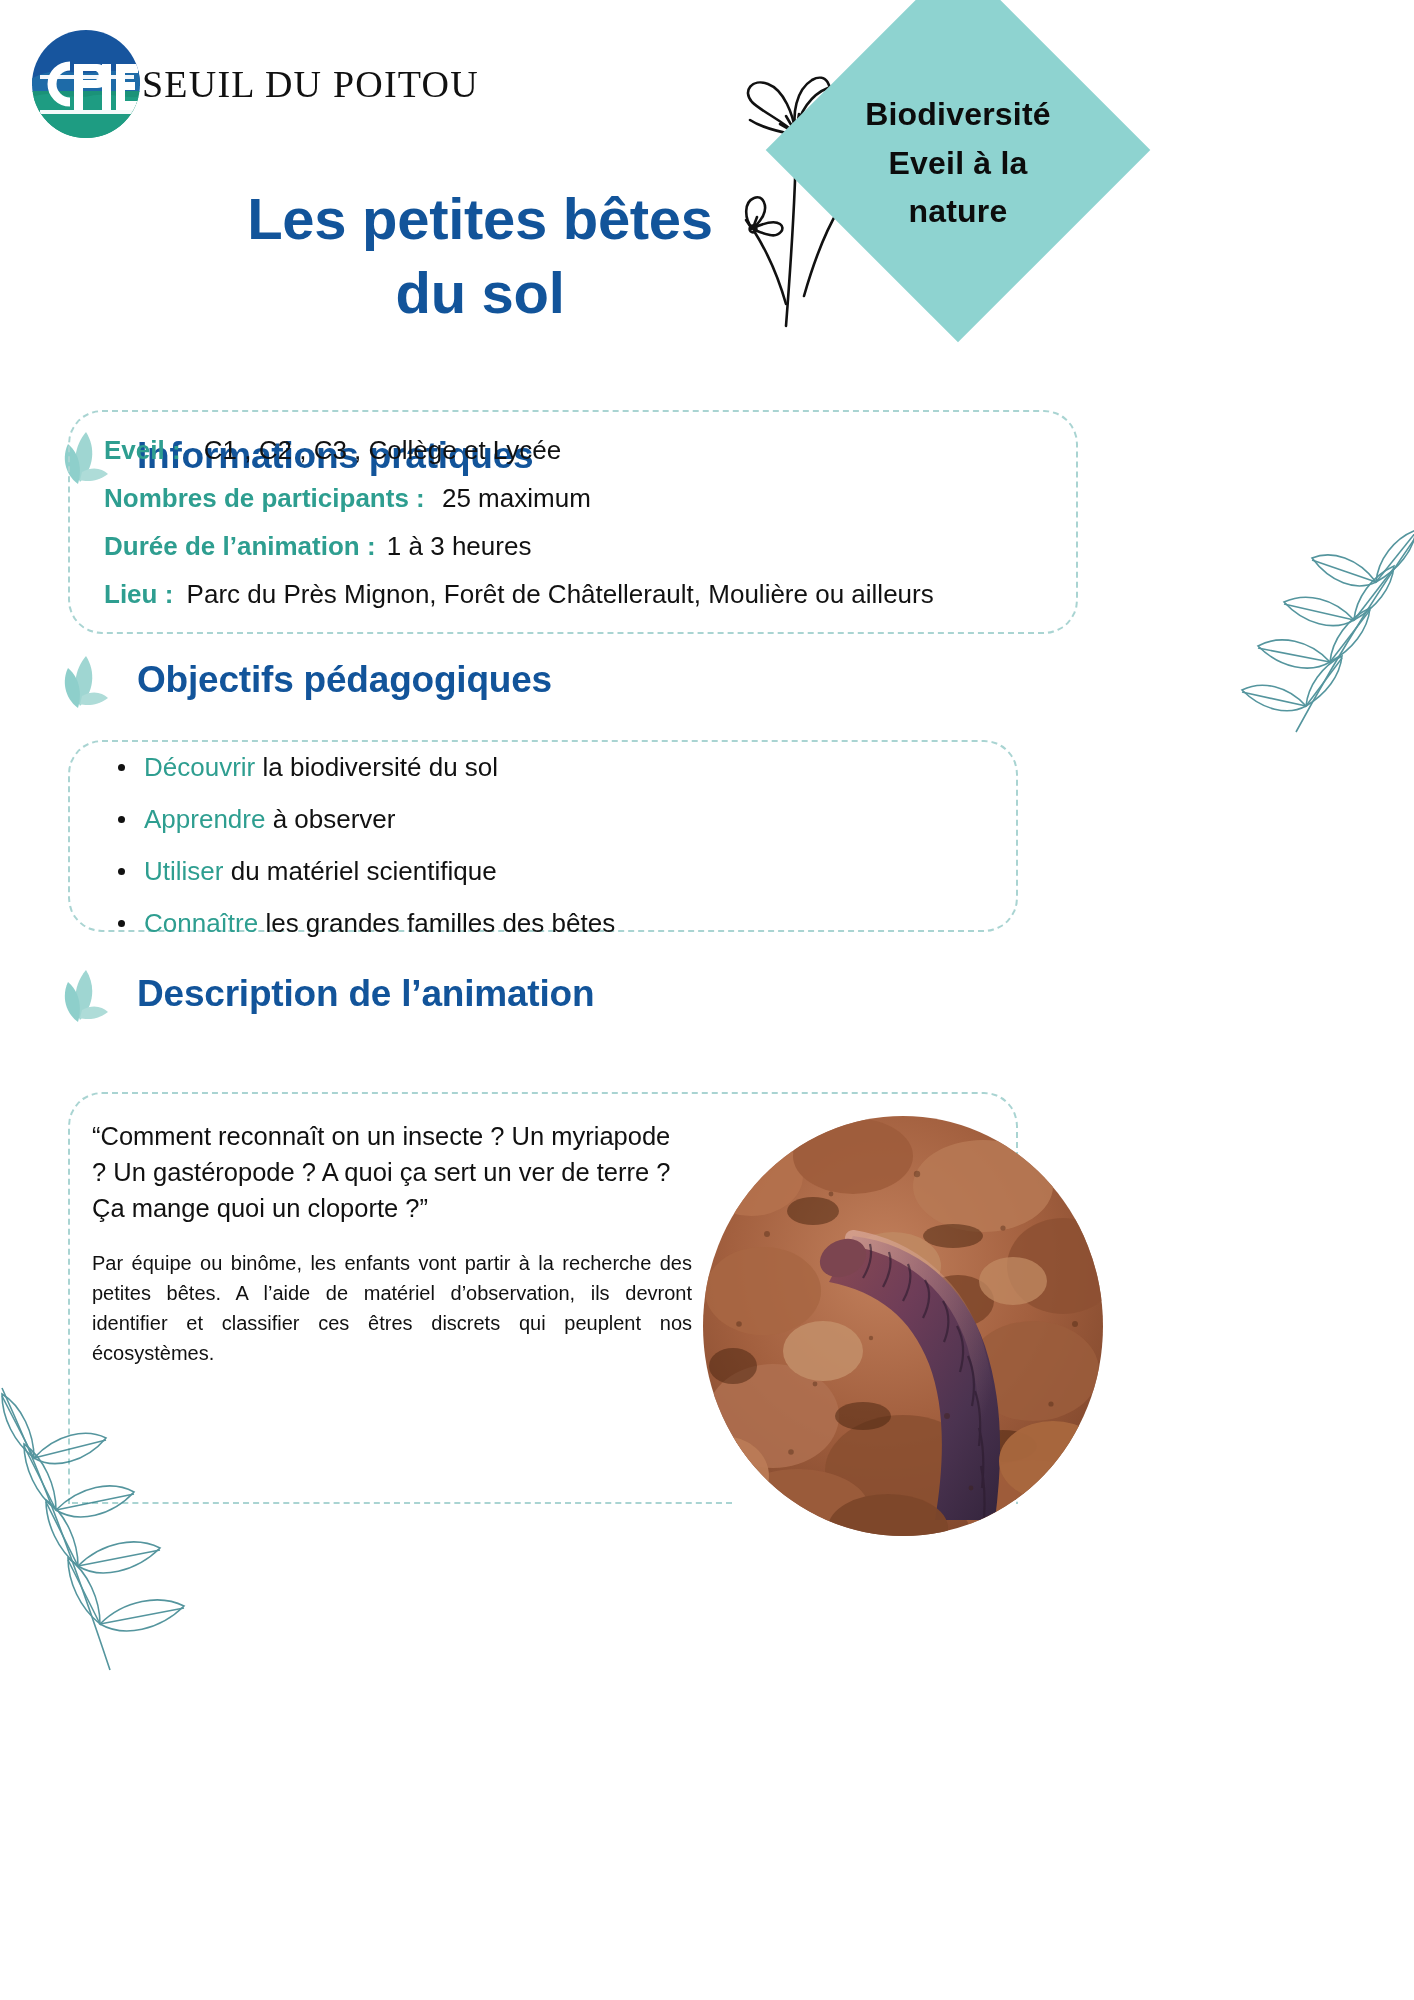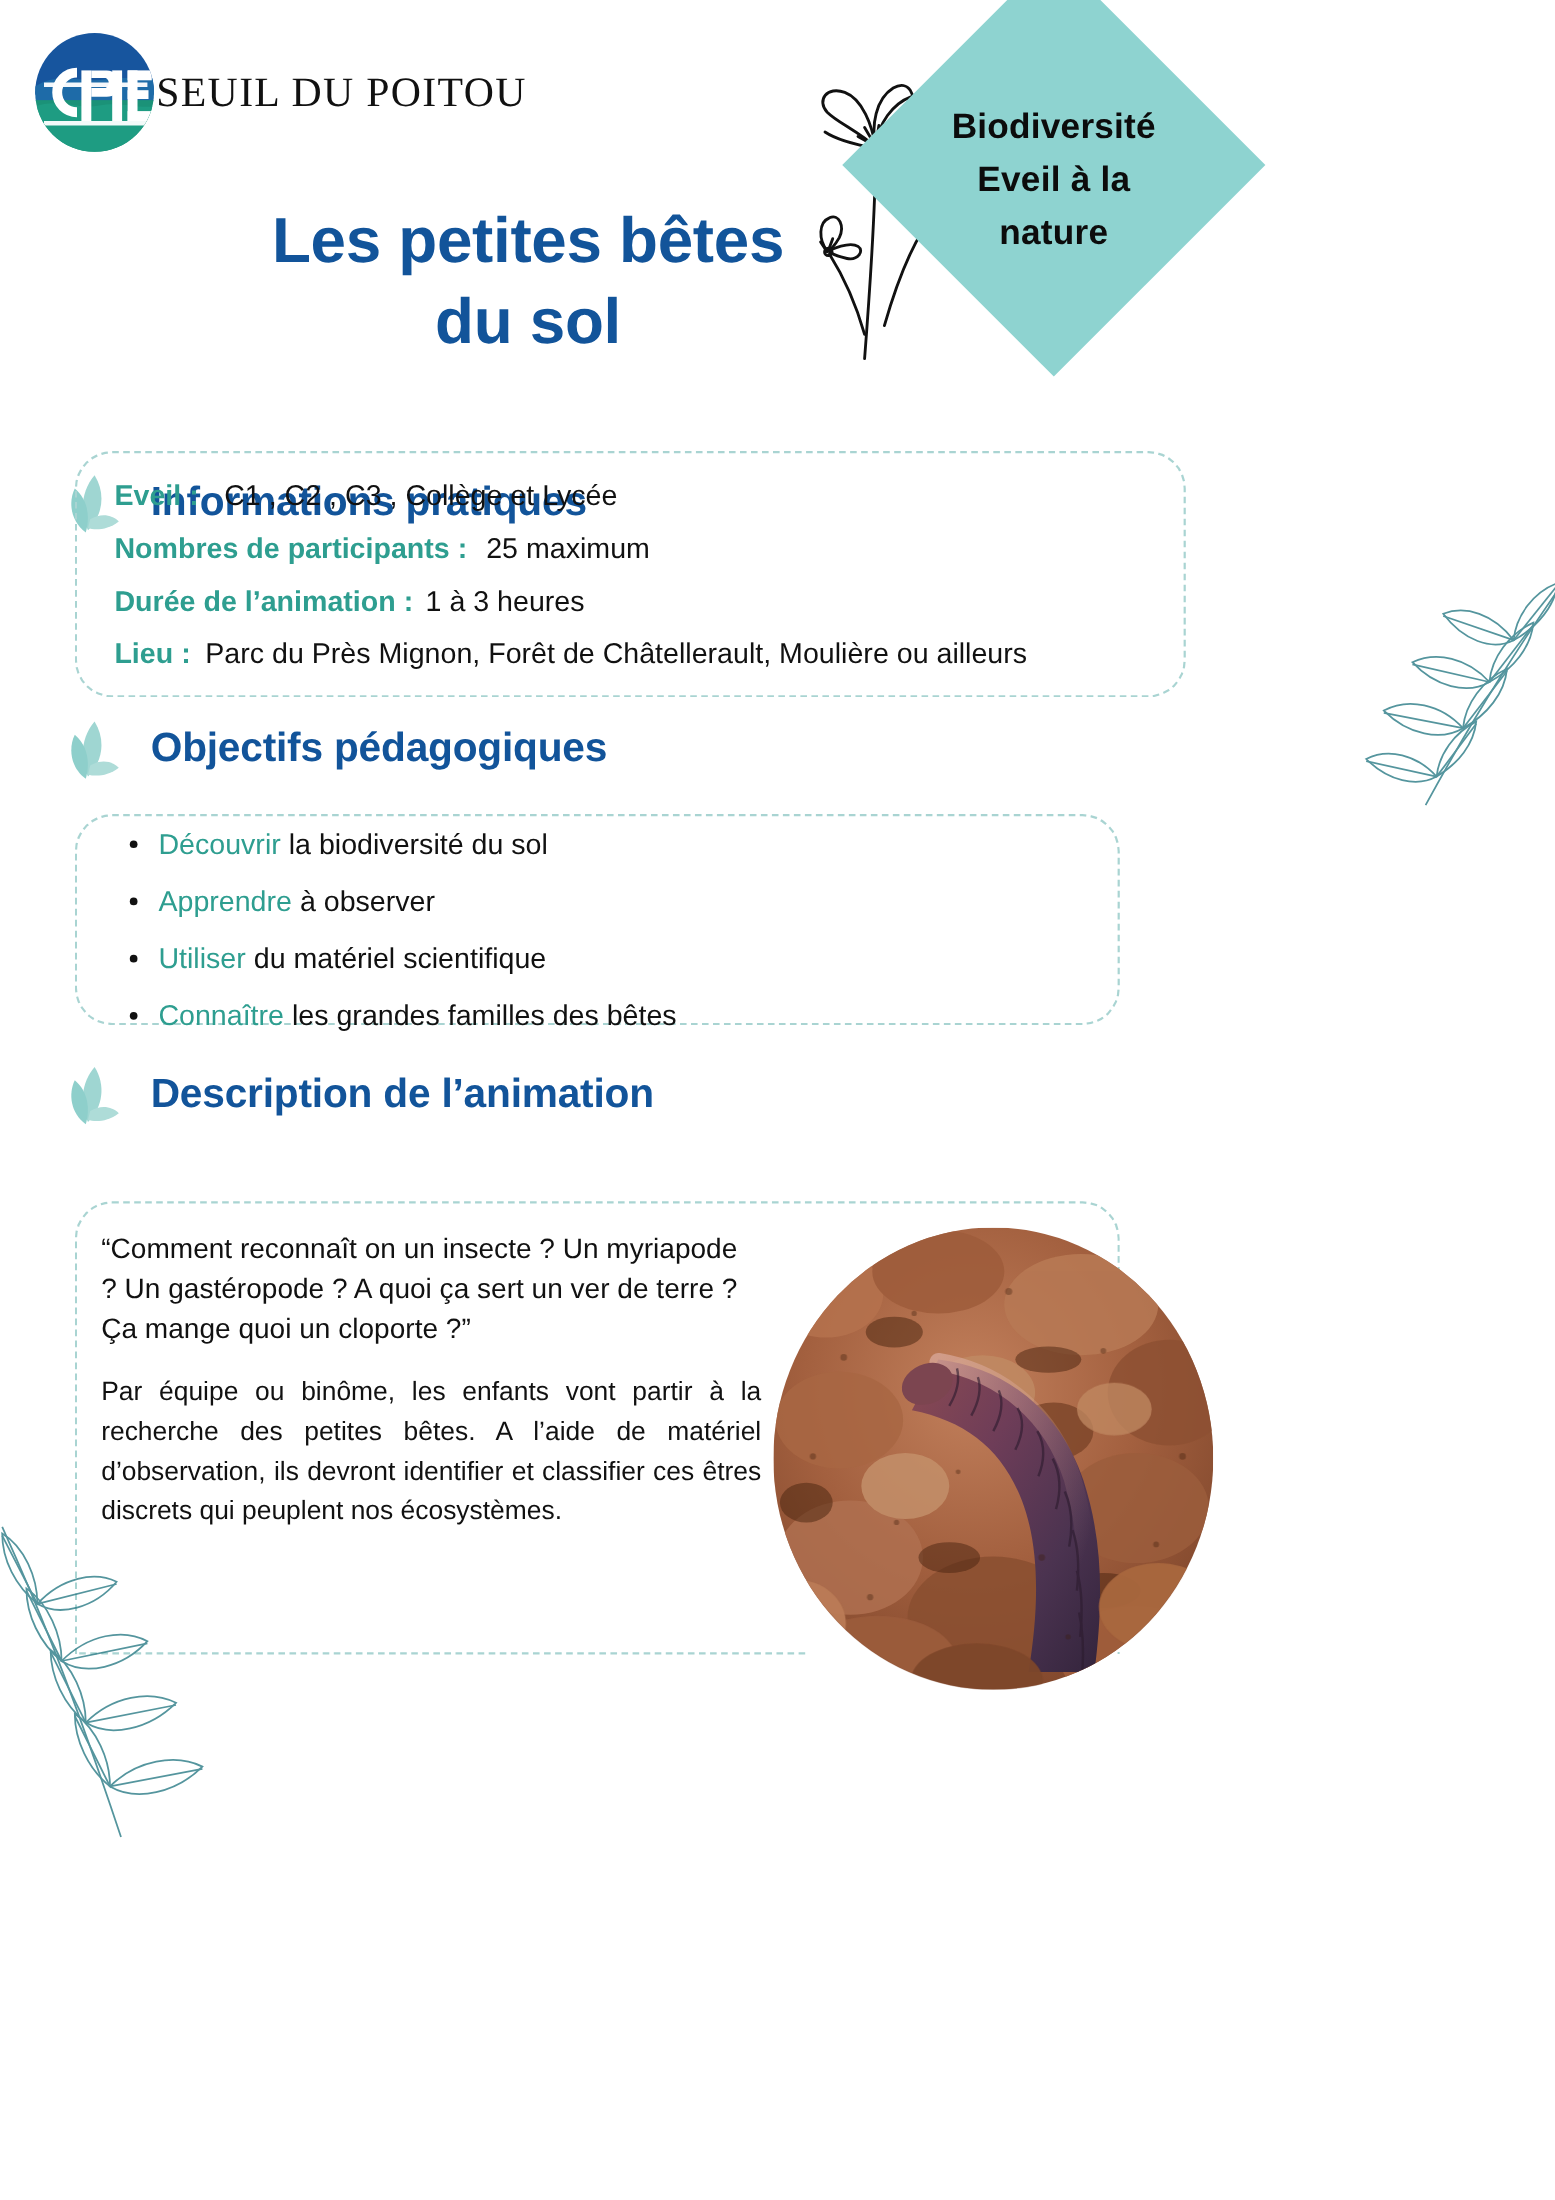--- a/index.html
+++ b/index.html
@@ -145,21 +145,21 @@
     left: 92px; top: 1118px;
     width: 590px;
     font-size: 25.5px;
     line-height: 1.42;
     color: #111111;
   }
   #desc-body {
     position: absolute;
     left: 92px; top: 1248px;
     width: 600px;
-    font-size: 24px;
+    font-size: 20px;
     line-height: 1.5;
     color: #111111;
     text-align: justify;
   }
 
   
   #photo-oval {
     position: absolute;
     left: 703px; top: 1116px;
     width: 400px; height: 420px;

